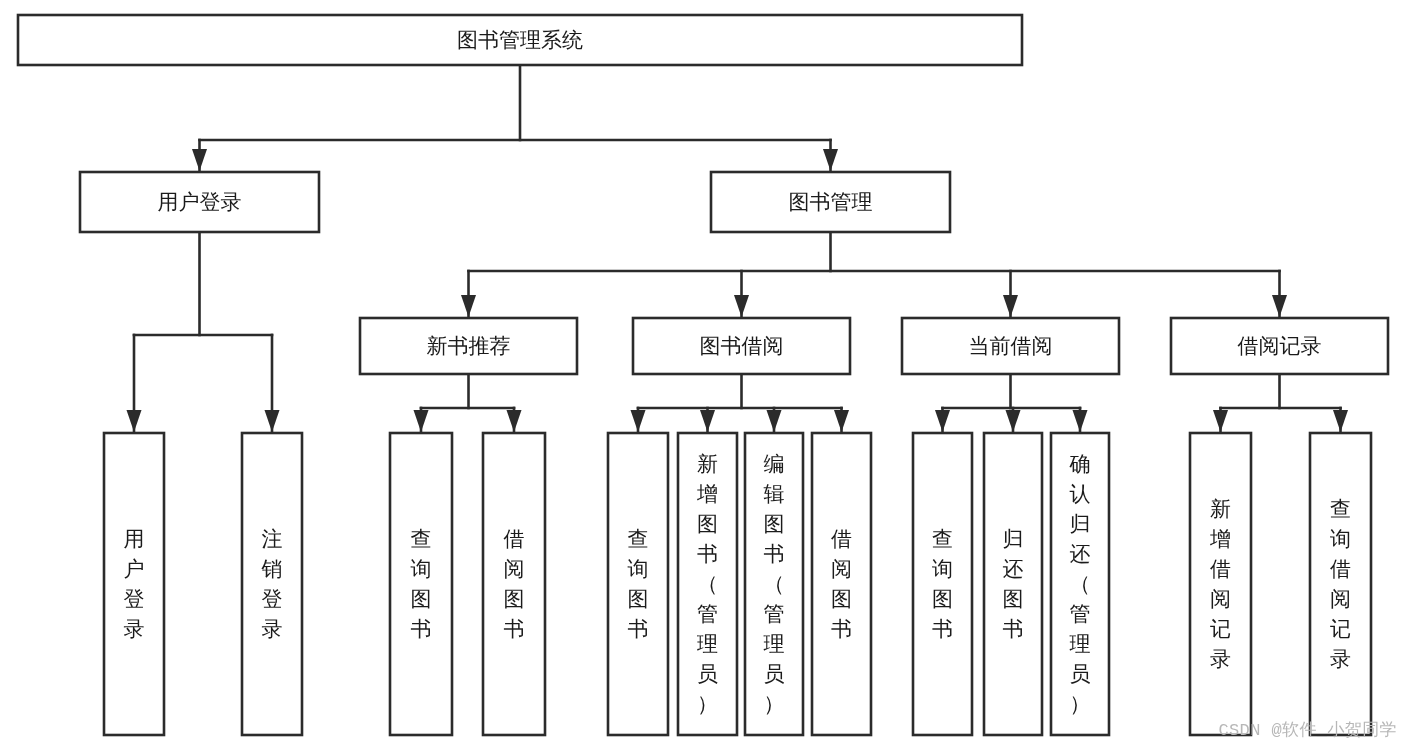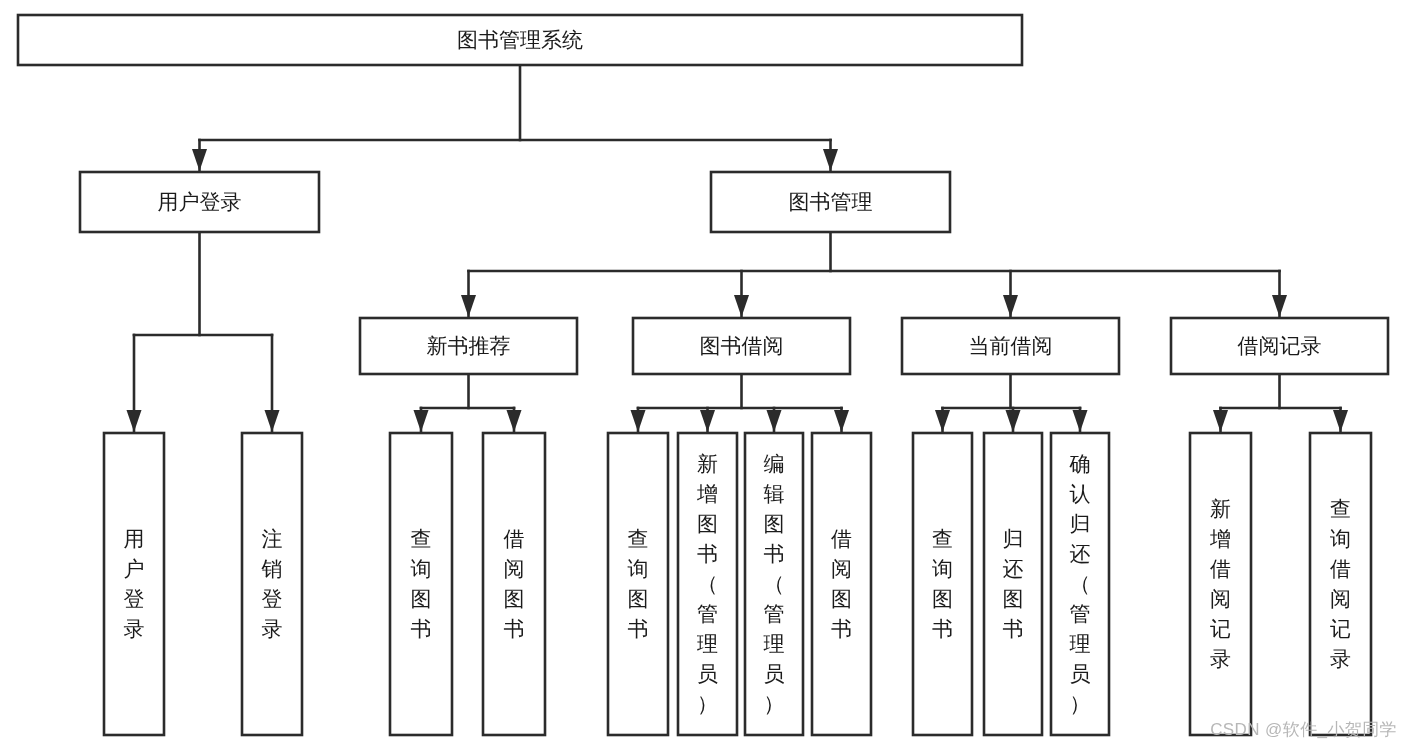--- a/index.html
+++ b/index.html
@@ -52,21 +52,21 @@
     stroke-linecap: square;
   }
   .arrow-head {
     fill: #2b2b2b;
     stroke: none;
   }
   .watermark {
     position: absolute;
     right: 8px;
     bottom: 6px;
-    font-family: Liberation Sans, sans-serif;
+    font-family: Liberation Mono, monospace;
     font-size: 17px;
     color: #b7b7b7;
     letter-spacing: 0.4px;
     white-space: nowrap;
     pointer-events: none;
   }
 </style>
 </head>
 <body>
 

